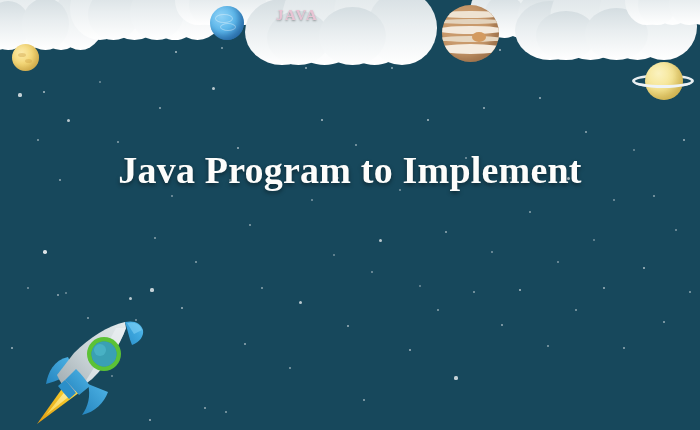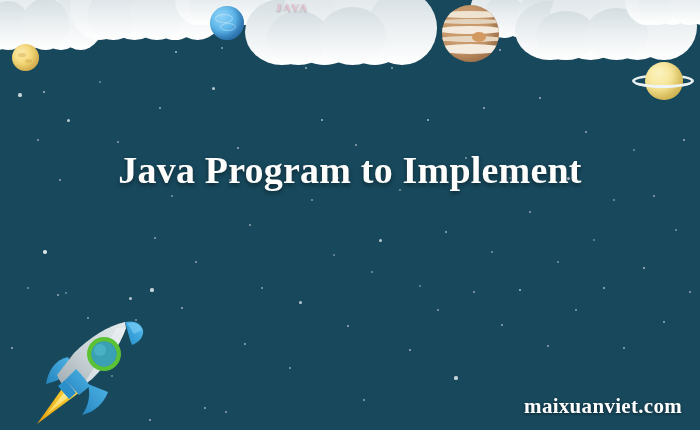--- a/index.html
+++ b/index.html
@@ -106,24 +106,24 @@
   
   #rocket{
     position:absolute;
     left:24px; top:302px;
     width:128px; height:128px;
   }
 
   
   #java-label{
     position:absolute;
-    left:276px; top:1px;
+    left:276px; top:7px;
     font-family:"Liberation Serif", serif;
     font-weight:bold;
-    font-size:11px;
+    font-size:15px;
     letter-spacing:1.6px;
     color:#e8c4d4;
     text-shadow:0 1px 2px rgba(0,0,0,.35);
     text-align:right;
   }
 
   #title{
     position:absolute;
     left:0; top:146px;
     width:700px;
@@ -386,15 +386,14 @@
       </g>
     </svg>
   </div>
 
   <div id="java-label">JAVA</div>
 
   <h1 id="title">
     <span class="line">Java Program to Implement</span>
   </h1>
 
-  <div id="watermark">maixuanviet.com</div>
 
 </div>
 
 </body></html>

